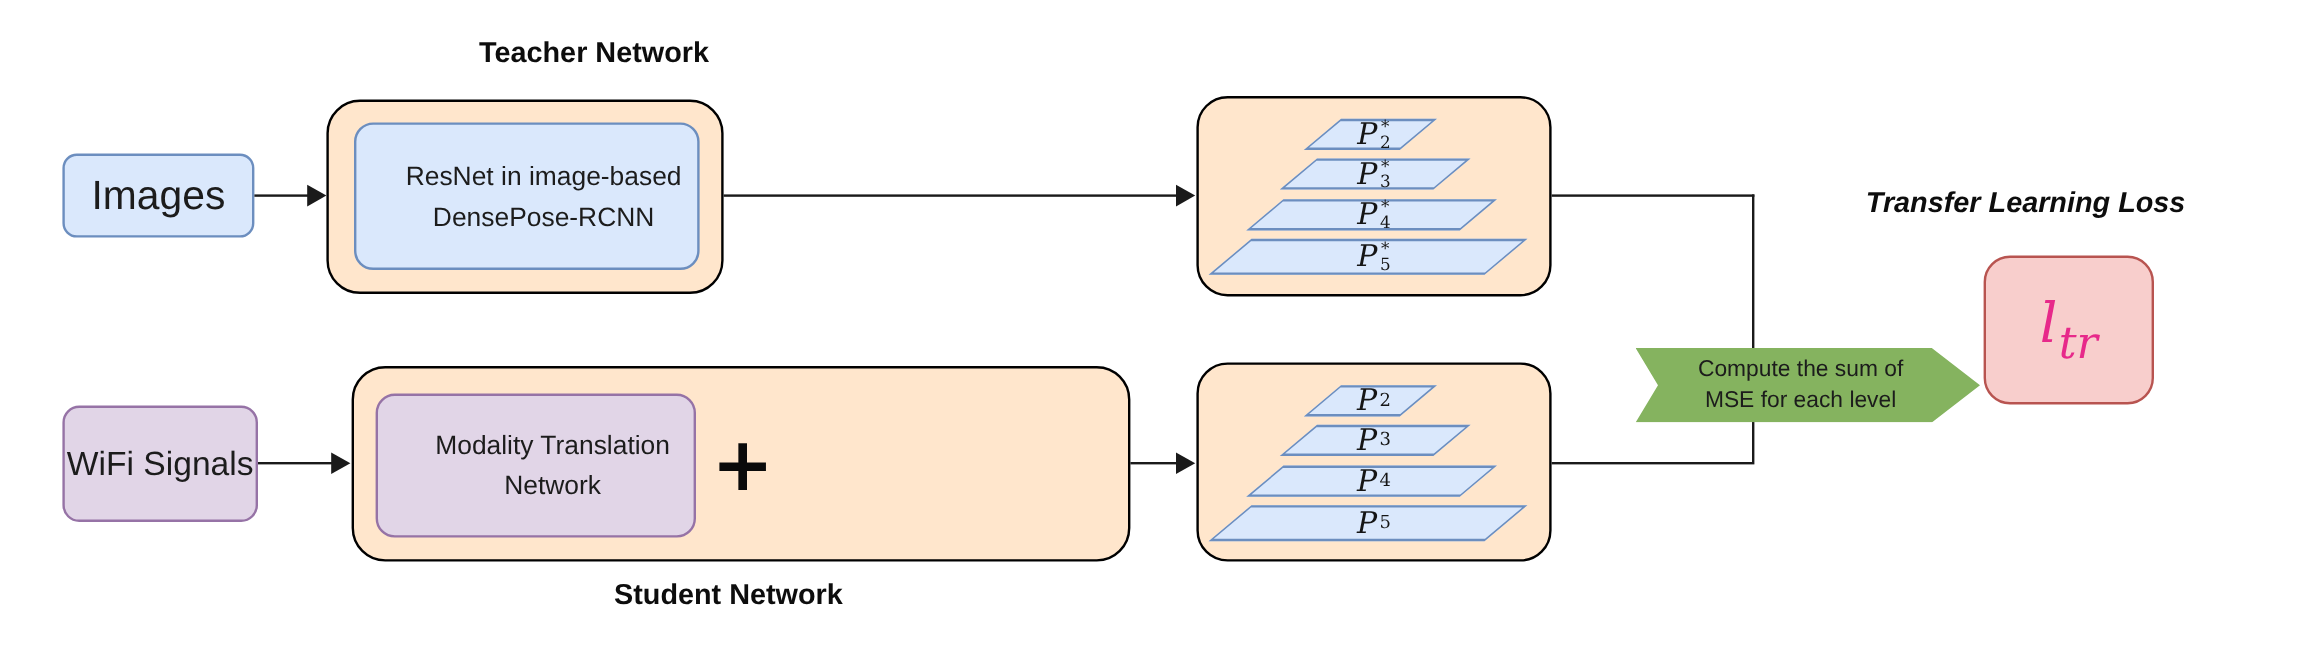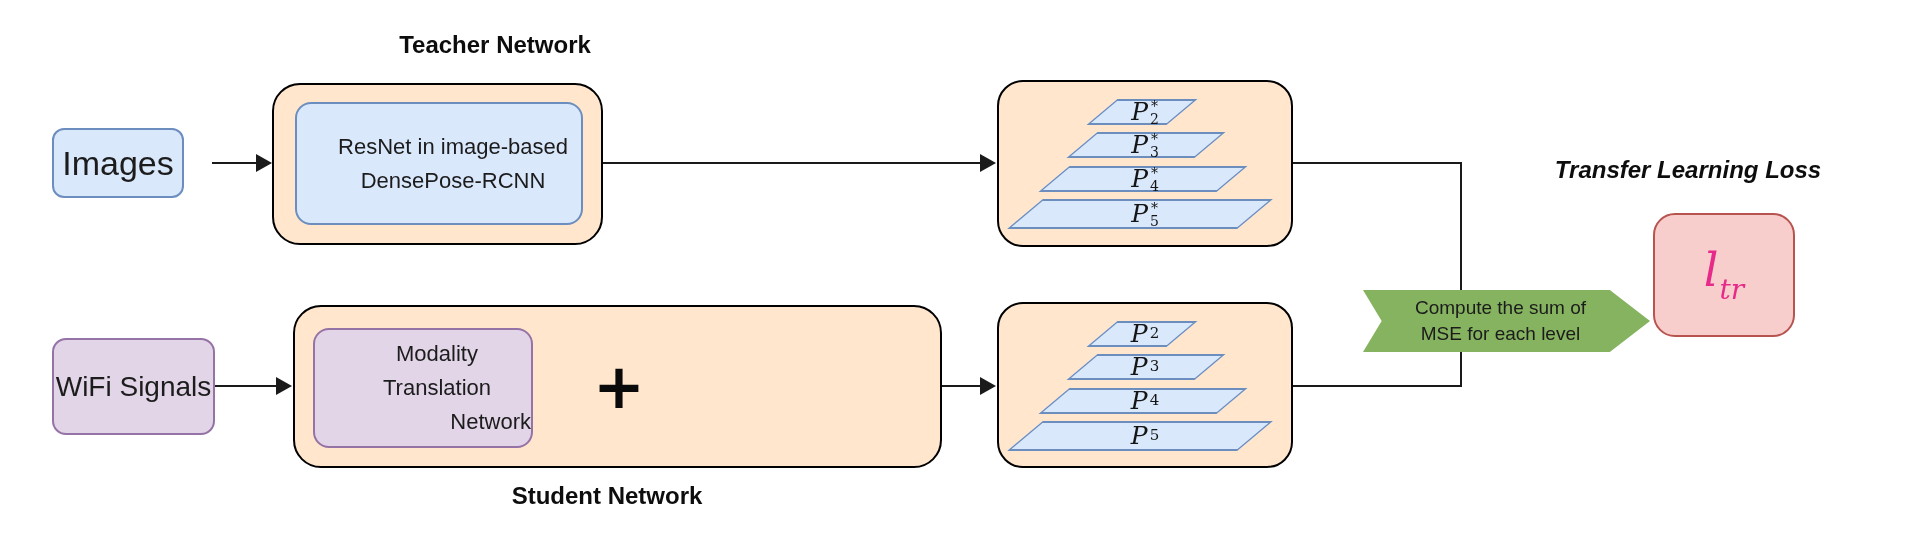--- a/index.html
+++ b/index.html
@@ -61,34 +61,34 @@
     background:#85b35f;
     clip-path:polygon(0% 0%, 86% 0%, 100% 50%, 86% 100%, 0% 100%, 6.5% 50%);
     display:flex;flex-direction:column;align-items:center;justify-content:center;
     color:#1c1c1c;font-size:19px;line-height:1.35;
     padding:0 28px 0 16px;z-index:3;text-align:center;
   }
   .loss-symbol{
     font-family:"DejaVu Serif","Liberation Serif",serif;
     font-style:italic;font-size:46px;color:#e7298a;line-height:1;
   }
-  .loss-sub{font-size:28px;vertical-align:-13px;margin-left:1px;}
+  .loss-sub{font-size:37px;vertical-align:-13px;margin-left:1px;}
   .watermark{
     right:8px;bottom:6px;font-size:20px;color:#b9b9b9;
     font-family:"Liberation Sans",sans-serif;
   }
 </style>
 </head>
 <body>
 
 <div class="canvas">
 
   <div class="abs title" style="left:345px;top:31px;width:300px;">Teacher Network</div>
 
-  <div class="abs node blue" style="left:52px;top:128px;width:132px;height:70px;border-radius:12px;font-size:34px;">
+  <div class="abs node blue" style="left:52px;top:128px;width:160px;height:70px;border-radius:12px;font-size:34px;">
     <span>Images</span>
   </div>
 
   <div class="abs hline" style="left:212px;top:162px;width:46px;"></div>
   <div class="abs ahead" style="left:256px;top:154px;"></div>
 
   <div class="abs frame orange" style="left:272px;top:83px;width:331px;height:162px;border-radius:28px;"></div>
   <div class="abs node blue two-line" style="left:295px;top:102px;width:288px;height:123px;border-radius:16px;">
     <div>ResNet in image-based</div>
     <div>DensePose-RCNN</div>
@@ -134,21 +134,21 @@
   </div>
 
   <div class="abs node purple" style="left:52px;top:338px;width:163px;height:97px;border-radius:14px;font-size:28px;">
     <span>WiFi Signals</span>
   </div>
 
   <div class="abs hline" style="left:215px;top:385px;width:62px;"></div>
   <div class="abs ahead" style="left:276px;top:377px;"></div>
 
   <div class="abs frame orange" style="left:293px;top:305px;width:649px;height:163px;border-radius:28px;"></div>
-  <div class="abs node purple two-line" style="left:313px;top:328px;width:220px;height:120px;border-radius:16px;align-items:flex-end;">
+  <div class="abs node purple two-line" style="left:313px;top:328px;width:267px;height:120px;border-radius:16px;">
     <div>Modality Translation</div>
     <div>Network</div>
   </div>
   <div class="abs plus" style="left:587px;top:352px;width:64px;height:68px;">+</div>
 
   <div class="abs hline" style="left:942px;top:385px;width:38px;"></div>
   <div class="abs ahead" style="left:980px;top:377px;"></div>
 
   <div class="abs title" style="left:457px;top:482px;width:300px;">Student Network</div>
 

